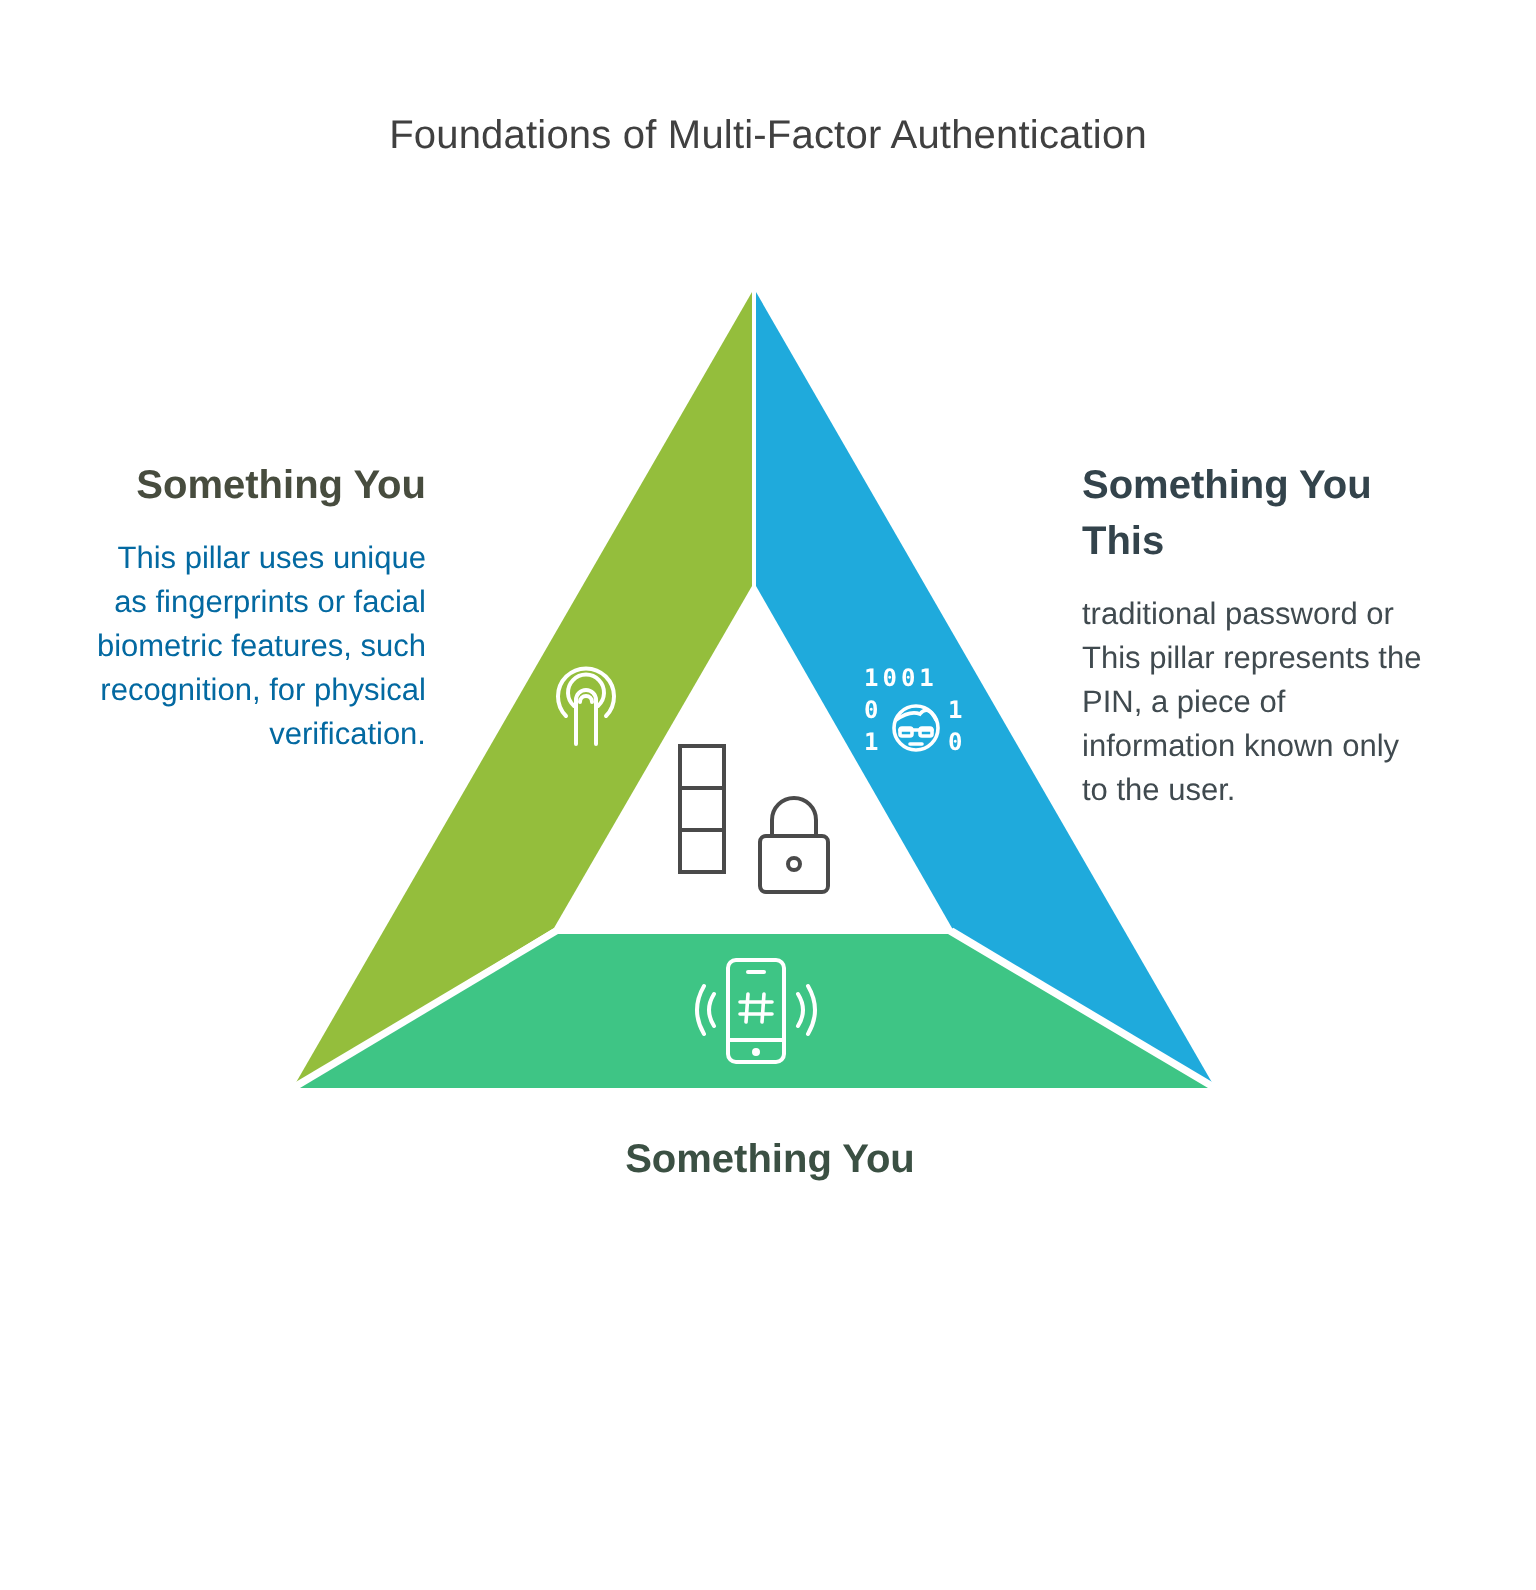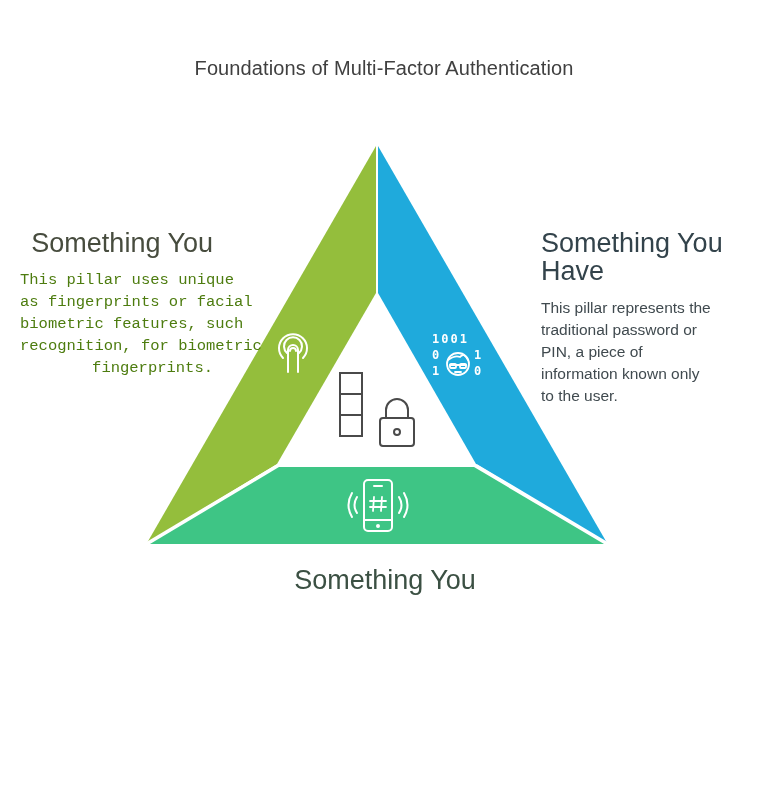--- a/index.html
+++ b/index.html
@@ -26,41 +26,41 @@
   }
   svg.diagram {
     position: absolute;
     left: 0;
     top: 0;
   }
   .block {
     position: absolute;
   }
   .block .heading {
-    font-size: 27px;
-    font-weight: normal;
+    font-size: 20px;
+    font-weight: bold;
     line-height: 28px;
   }
   .block .desc {
     margin-top: 12px;
     font-size: 15.5px;
     line-height: 22px;
   }
   .block .line {
     display: block;
     white-space: nowrap;
   }
   .block-are {
     left: 20px;
     top: 229px;
     width: 193px;
     text-align: right;
   }
   .block-are .heading { color: #474c3e; }
-  .block-are .desc { color: #4d7c0f; font-family: Liberation Mono, monospace; }
+  .block-are .desc { color: #0369a1; }
 
   .block-know {
     left: 541px;
     top: 229px;
     width: 215px;
     text-align: left;
   }
   .block-know .heading { color: #33434b; }
   .block-know .desc { color: #404a4f; }
 
@@ -138,33 +138,33 @@
 </svg>
 
 <div class="block block-are">
   <div class="heading">
     <span class="line">Something You</span>
   </div>
   <div class="desc">
     <span class="line">This pillar uses unique</span>
     <span class="line">as fingerprints or facial</span>
     <span class="line">biometric features, such</span>
-    <span class="line">recognition, for biometric</span>
-    <span class="line">fingerprints.</span>
+    <span class="line">recognition, for physical</span>
+    <span class="line">verification.</span>
   </div>
 </div>
 
 <div class="block block-know">
   <div class="heading">
     <span class="line">Something You</span>
-    <span class="line">Have</span>
+    <span class="line">This</span>
   </div>
   <div class="desc">
+    <span class="line">traditional password or</span>
     <span class="line">This pillar represents the</span>
-    <span class="line">traditional password or</span>
     <span class="line">PIN, a piece of</span>
     <span class="line">information known only</span>
     <span class="line">to the user.</span>
   </div>
 </div>
 
 <div class="block block-have">
   <div class="heading">
     <span class="line">Something You</span>
   </div>

